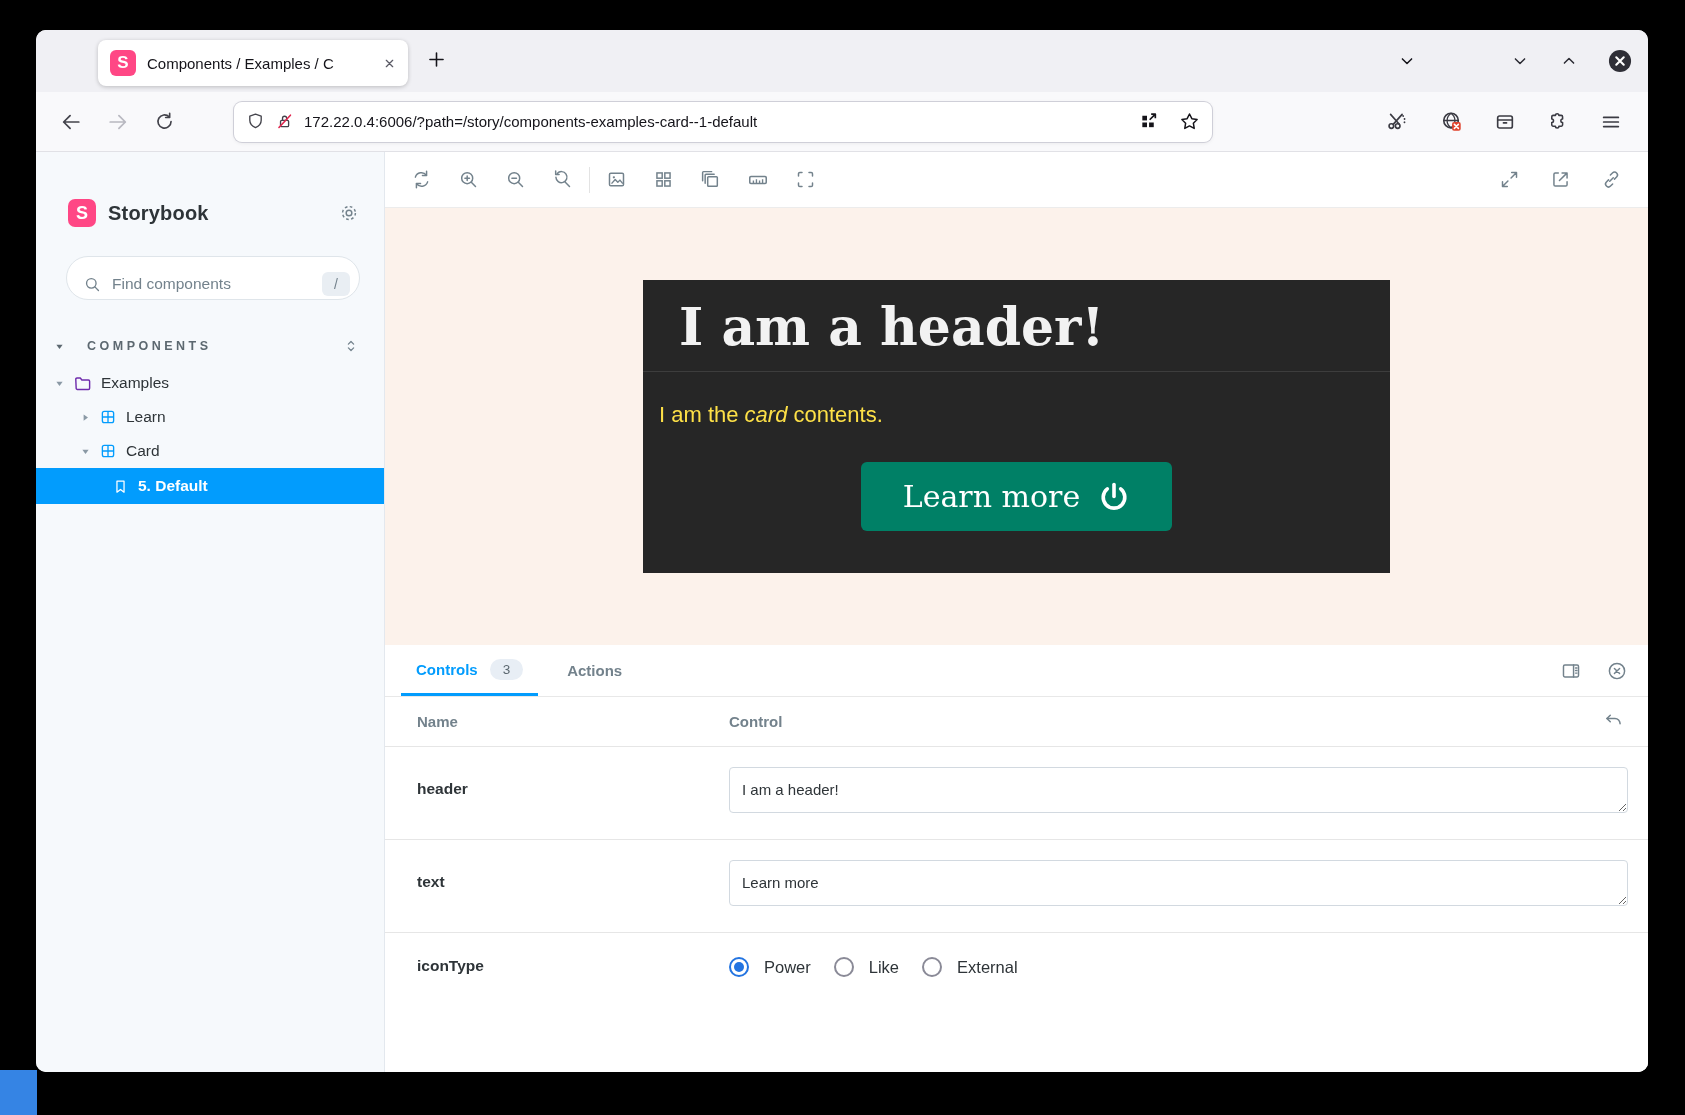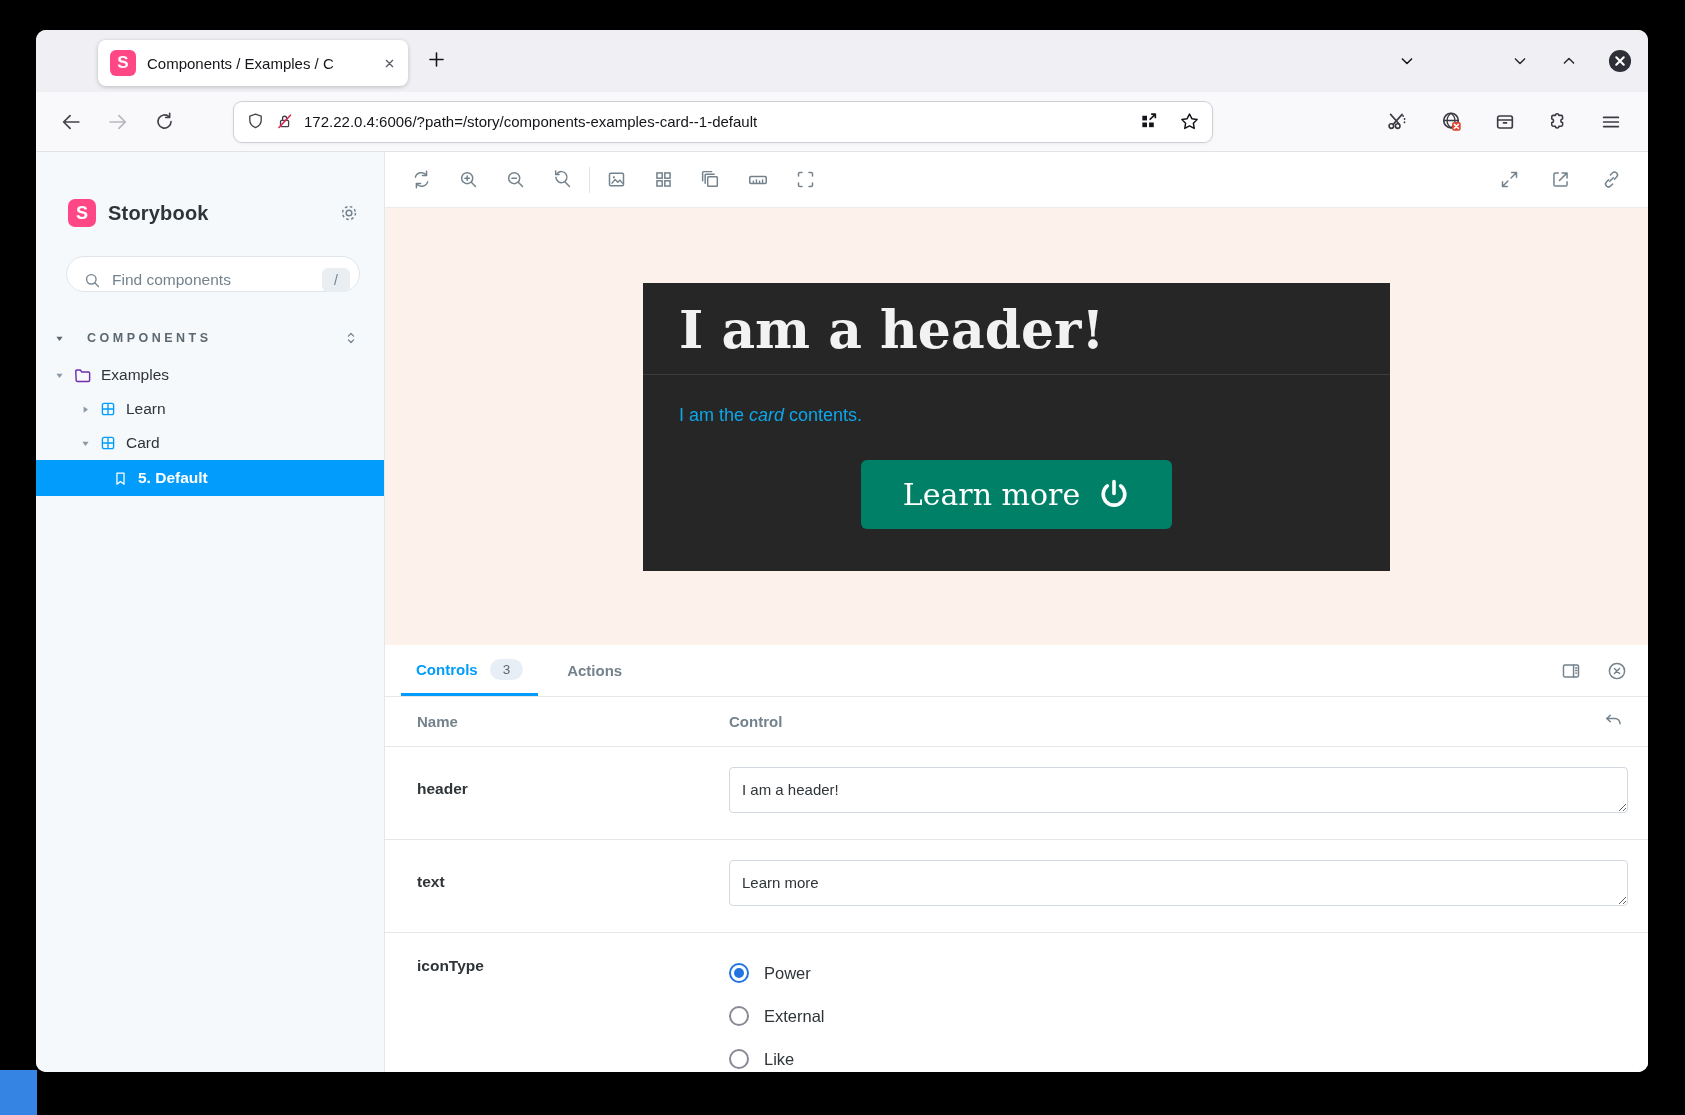--- a/index.html
+++ b/index.html
@@ -34,21 +34,21 @@
 
   
   .content { display:flex; height:920px; }
 
   
   .sidebar { width:349px; background:#f6f9fc; border-right:1px solid #e3e8ee; flex:0 0 auto; }
   .sb-header { display:flex; align-items:center; margin:44px 24px 0 32px; height:34px; }
   .sb-logo { width:28px; height:28px; border-radius:7px; background:#ff4785; color:#fff; font-weight:bold; font-size:18px; display:flex; align-items:center; justify-content:center; }
   .sb-brand { margin-left:12px; font-size:20px; font-weight:800; color:#2e3438; letter-spacing:.2px; }
   .sb-gear { margin-left:auto; color:#73828c; }
-  .sb-search { display:flex; align-items:center; margin:26px 24px 0 30px; height:36px; background:#fff; border:1px solid #dfe5ea; border-radius:22px; padding:12px 9px 0 16px; }
+  .sb-search { display:flex; align-items:center; margin:26px 24px 0 30px; height:44px; background:#fff; border:1px solid #dfe5ea; border-radius:22px; padding:12px 9px 0 16px; }
   .sb-ph { margin-left:10px; font-size:15.5px; color:#73828c; }
   .sb-slash { margin-left:auto; background:#e9eef3; color:#73828c; border-radius:6px; font-size:14px; width:28px; height:24px; display:flex; align-items:center; justify-content:center; }
   .sb-section { display:flex; align-items:center; margin:34px 24px 0 16px; height:24px; color:#5c6870; }
   .sb-section-label { margin-left:20px; font-size:12.5px; font-weight:bold; letter-spacing:3.5px; color:#5c6870; }
   .sb-section .expx { margin-left:auto; color:#73828c; }
   .tree { margin-top:8px; }
   .trow { display:flex; align-items:center; height:34px; font-size:15.5px; color:#2e3438; }
   .trow .caret { color:#8a99a5; }
   .trow .tlabel { margin-left:9px; }
   .ti { margin-left:6px; }
@@ -62,21 +62,21 @@
   
   .main { flex:1; display:flex; flex-direction:column; background:#fff; min-width:0; }
   .canvas-toolbar { height:56px; display:flex; align-items:center; padding:0 26px; border-bottom:1px solid #ececec; color:#73828c; }
   .tbl { display:flex; align-items:center; gap:26px; }
   .tb-div { width:1px; height:26px; background:#e3e3e3; margin:0 16px; }
   .tbr { margin-left:auto; display:flex; align-items:center; gap:30px; }
   .canvas { flex:1; background:#fcf2eb; display:flex; align-items:center; justify-content:center; min-height:0; }
 
   .story-card { width:747px; background:#262626; }
   .card-h { padding:16px 36px 14px; border-bottom:1px solid #3d3d3d; font-family:"DejaVu Serif", serif; font-weight:bold; font-size:52px; color:#f2f2f2; }
-  .card-body { padding:30px 36px 0; font-size:18px; color:#0ea5e9; }
+  .card-body { padding:30px 16px 0; font-size:22px; color:#fde047; }
   .card-body em { font-style:italic; }
   .card-btn { display:flex; align-items:center; gap:18px; margin:34px auto 42px; background:#008066; border:none; border-radius:6px; padding:17px 42px; color:#fff; font-family:"DejaVu Serif", serif; font-size:30px; cursor:pointer; }
 
   
   .panel { height:427px; display:flex; flex-direction:column; background:#fff; }
   .panel-tabs { height:52px; flex:0 0 auto; display:flex; align-items:stretch; padding:0 20px 0 16px; border-bottom:1px solid #e8e8e8; }
   .ptab { display:flex; align-items:center; gap:12px; padding:0 15px; font-size:15px; font-weight:bold; color:#73828c; }
   .ptab.active { color:#029cfd; border-bottom:3px solid #029cfd; }
   .pbadge { background:#e8eef5; color:#5c6870; border-radius:12px; padding:3px 13px; font-size:13.5px; font-weight:normal; }
   .ptab2 { margin-left:14px; }
@@ -84,21 +84,21 @@
 
   .ctl-header { height:50px; flex:0 0 auto; display:flex; align-items:center; padding:0 24px 0 32px; border-bottom:1px solid #e6e6e6; color:#73828c; font-size:15px; font-weight:bold; }
   .col-name { width:312px; flex:0 0 auto; }
   .ctl-header .undo { margin-left:auto; color:#73828c; }
   .ctl-row { display:flex; align-items:flex-start; padding:20px 16px 22px 32px; border-bottom:1px solid #e6e6e6; }
   .ctl-name { width:312px; flex:0 0 auto; font-weight:bold; font-size:15.5px; color:#2e3438; padding-top:13px; }
   .ctl-control { flex:1; padding-right:4px; }
   .ctl-control textarea { width:100%; height:46px; border:1px solid #d2d9e0; border-radius:4px; padding:12px; font-family:"Liberation Sans", sans-serif; font-size:15px; color:#2e3438; line-height:1.3; }
   .ctl-row.radios { border-bottom:none; padding-top:24px; }
   .ctl-row.radios .ctl-name { padding-top:0; }
-  .radio-group { display:flex; flex-direction:column; gap:23px;margin-top:6px; }
+  .radio-group { display:flex; gap:23px; }
   .radio-opt { display:flex; align-items:center; gap:15px; font-size:16.5px; color:#2e3438; cursor:pointer; }
   .rdot { width:20px; height:20px; border-radius:50%; border:2px solid #8a8a97; background:#fff; position:relative; flex:0 0 auto; }
   .rdot.checked { border-color:#2374e1; }
   .rdot.checked::after { content:""; position:absolute; left:3px; top:3px; width:10px; height:10px; border-radius:50%; background:#2374e1; }
 </style>
 </head>
 <body>
 
 <svg width="0" height="0" style="position:absolute">
   <defs>
@@ -522,25 +522,25 @@
         <div class="ctl-row radios">
           <div class="ctl-name">iconType</div>
           <div class="ctl-control">
             <div class="radio-group">
               <div class="radio-opt">
                 <span class="rdot checked"></span>
                 <span>Power</span>
               </div>
               <div class="radio-opt">
                 <span class="rdot"></span>
-                <span>External</span>
+                <span>Like</span>
               </div>
               <div class="radio-opt">
                 <span class="rdot"></span>
-                <span>Like</span>
+                <span>External</span>
               </div>
             </div>
           </div>
         </div>
 
       </div>
     </div>
   </div>
 </div>
 

